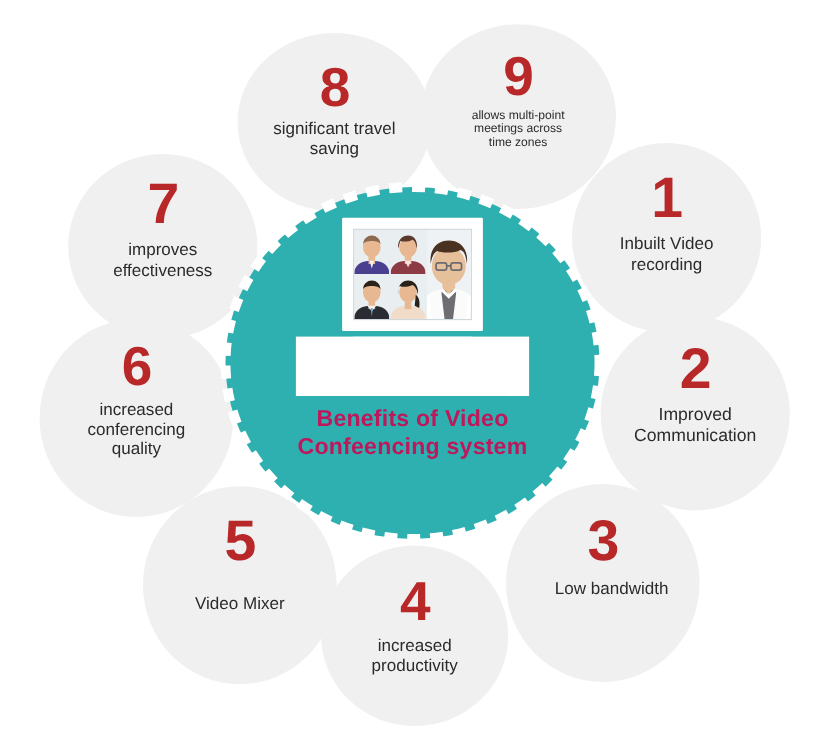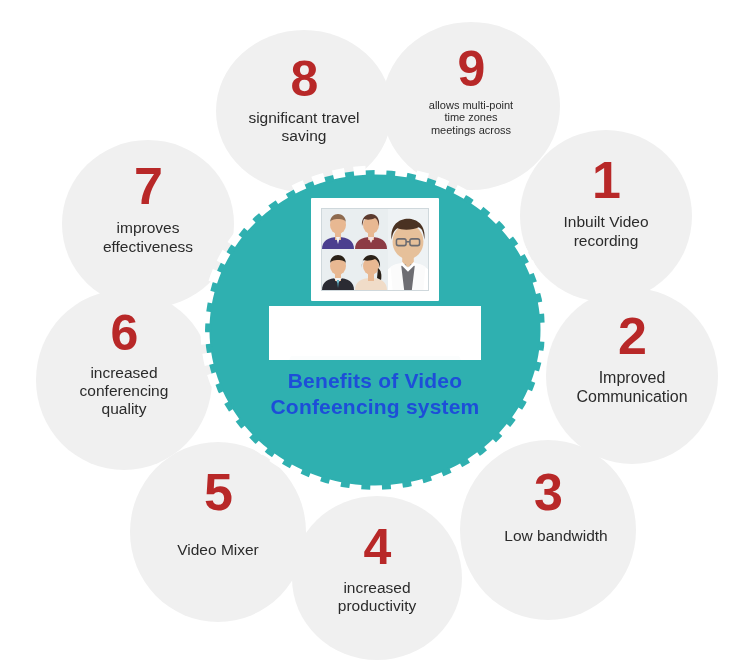--- a/index.html
+++ b/index.html
@@ -50,21 +50,21 @@
   .center-inner {
     position: absolute;
     left: 0; top: 0;
     width: 100%;
     height: 100%;
   }
   .center-title {
     position: absolute;
     width: 100%;
     text-align: center;
-    color: #1d4ed8;
+    color: #be185d;
     font-weight: 700;
     line-height: 1.25;
     letter-spacing: 0.2px;
   }
   .laptop {
     position: absolute;
   }
   .screen-outer {
     position: absolute;
     background: #ffffff;
@@ -93,22 +93,22 @@
 </style>
 </head>
 <body>
 
 <div id="infographic">
 
   <div class="petal" style="left:382px; top:22px; width:178px; height:168px; padding-top:24px;">
     <div class="petal-num" style="font-size:50px;">9</div>
     <div class="petal-label" style="font-size:11px; margin-top:5px;">
       <div>allows multi-point</div>
+      <div>meetings across</div>
       <div>time zones</div>
-      <div>meetings across</div>
     </div>
   </div>
 
   <div class="petal" style="left:216px; top:30px; width:176px; height:162px; padding-top:26px;">
     <div class="petal-num" style="font-size:50px;">8</div>
     <div class="petal-label" style="font-size:15.5px; margin-top:5px;text-align:center;">
       <div>significant travel</div>
       <div>saving</div>
     </div>
   </div>

